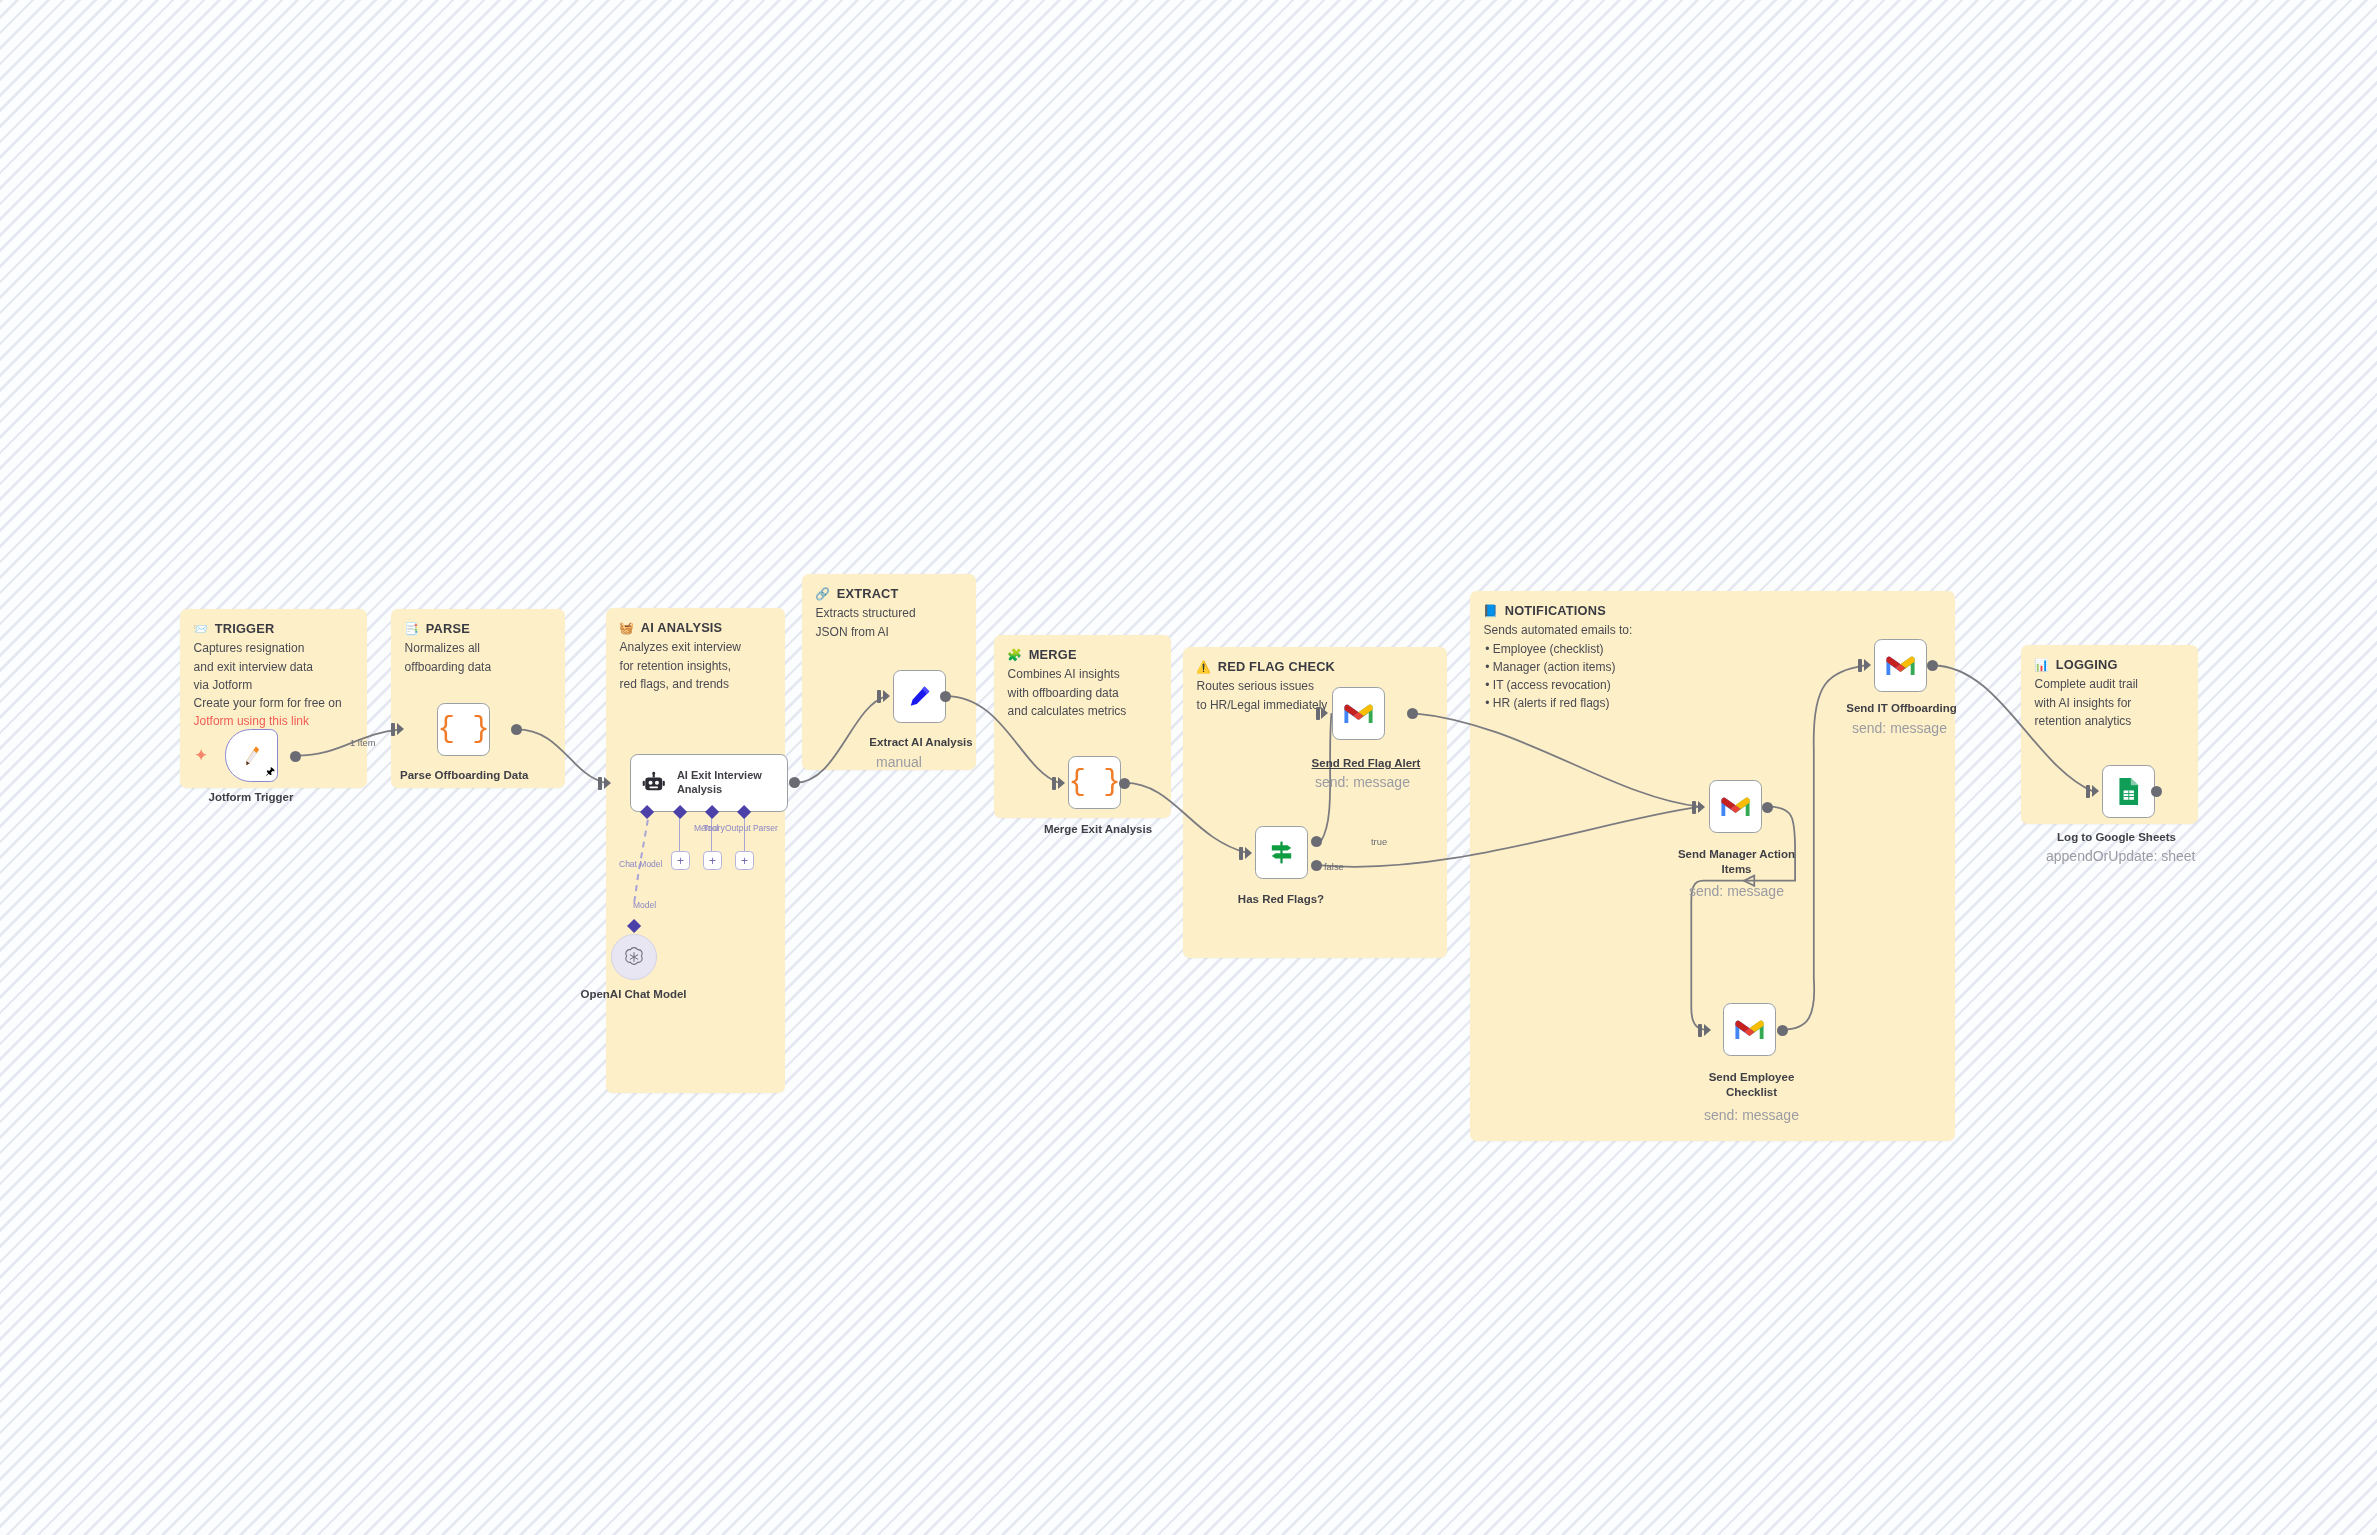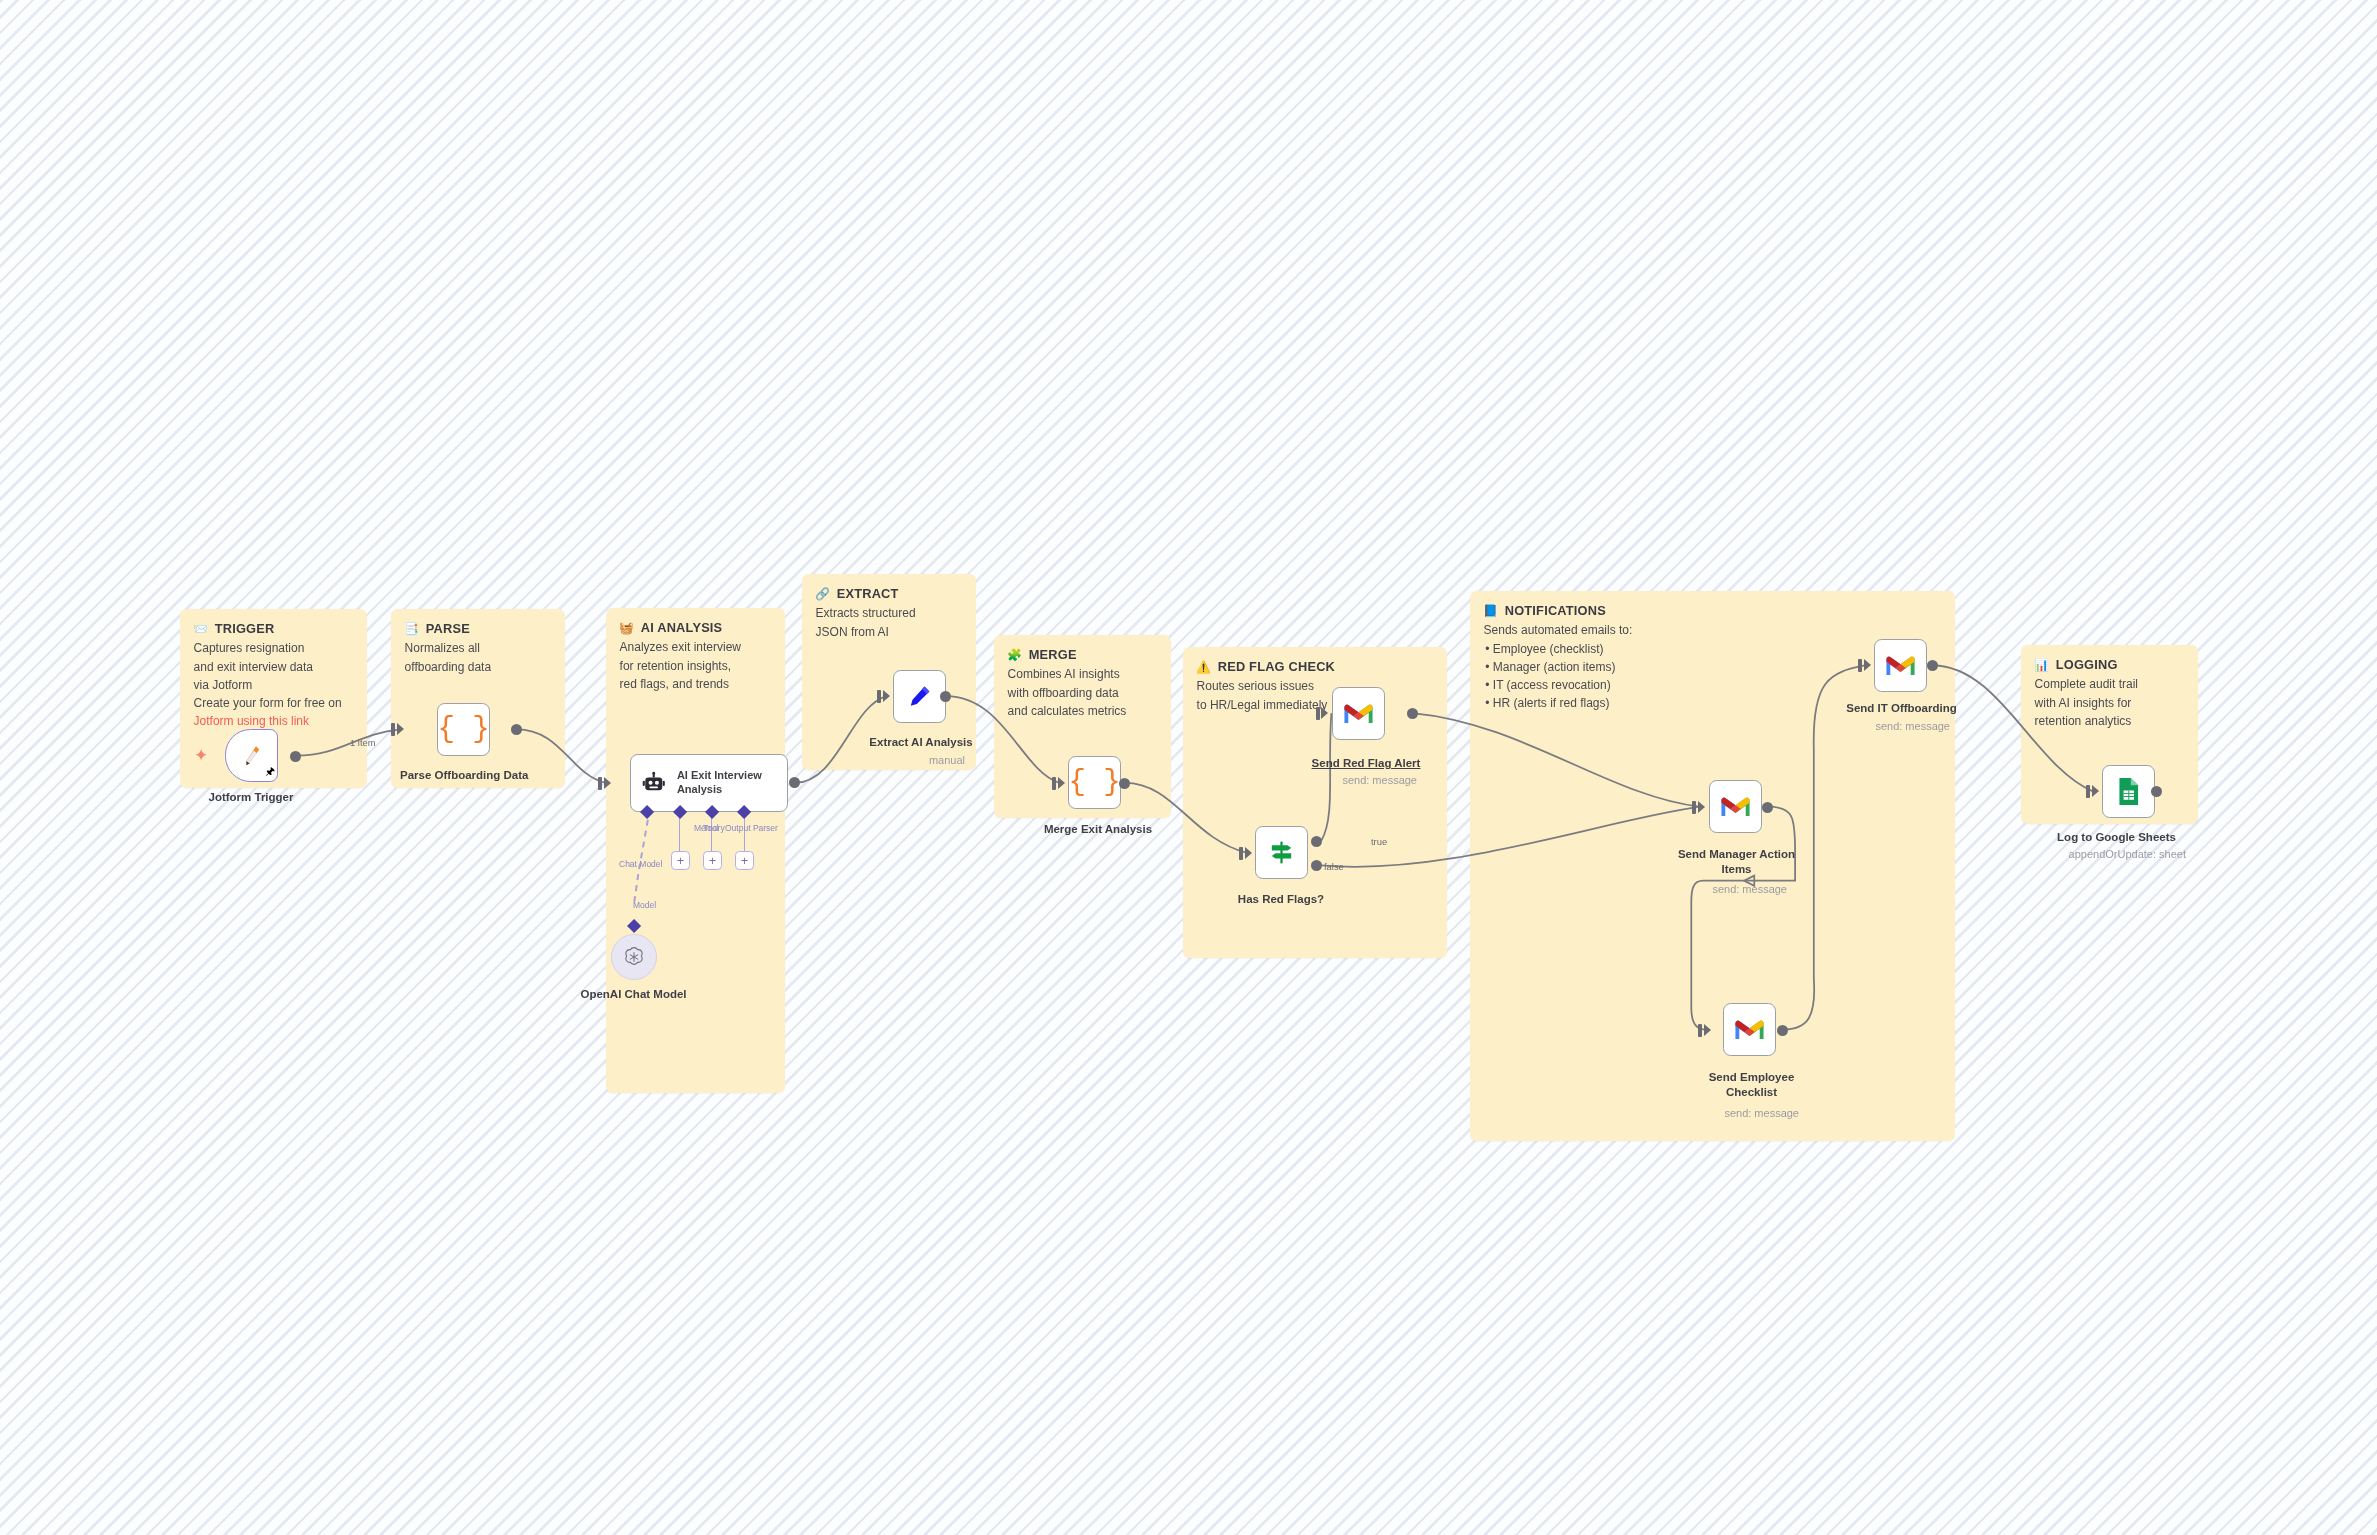--- a/index.html
+++ b/index.html
@@ -74,22 +74,22 @@
     text-align: center;
     font-size: 11.5px;
     font-weight: bold;
     color: #3f3f46;
     line-height: 1.28;
     z-index: 6;
     white-space: nowrap;
   }
   .node-sublabel {
     position: absolute;
-    text-align: right;
-    font-size: 11px;
+    text-align: left;
+    font-size: 14px;
     color: #9b9ba3;
     z-index: 6;
     white-space: nowrap;
   }
   .node-inner-text {
     font-size: 11px;
     font-weight: bold;
     color: #3f3f46;
     line-height: 1.25;
   }

